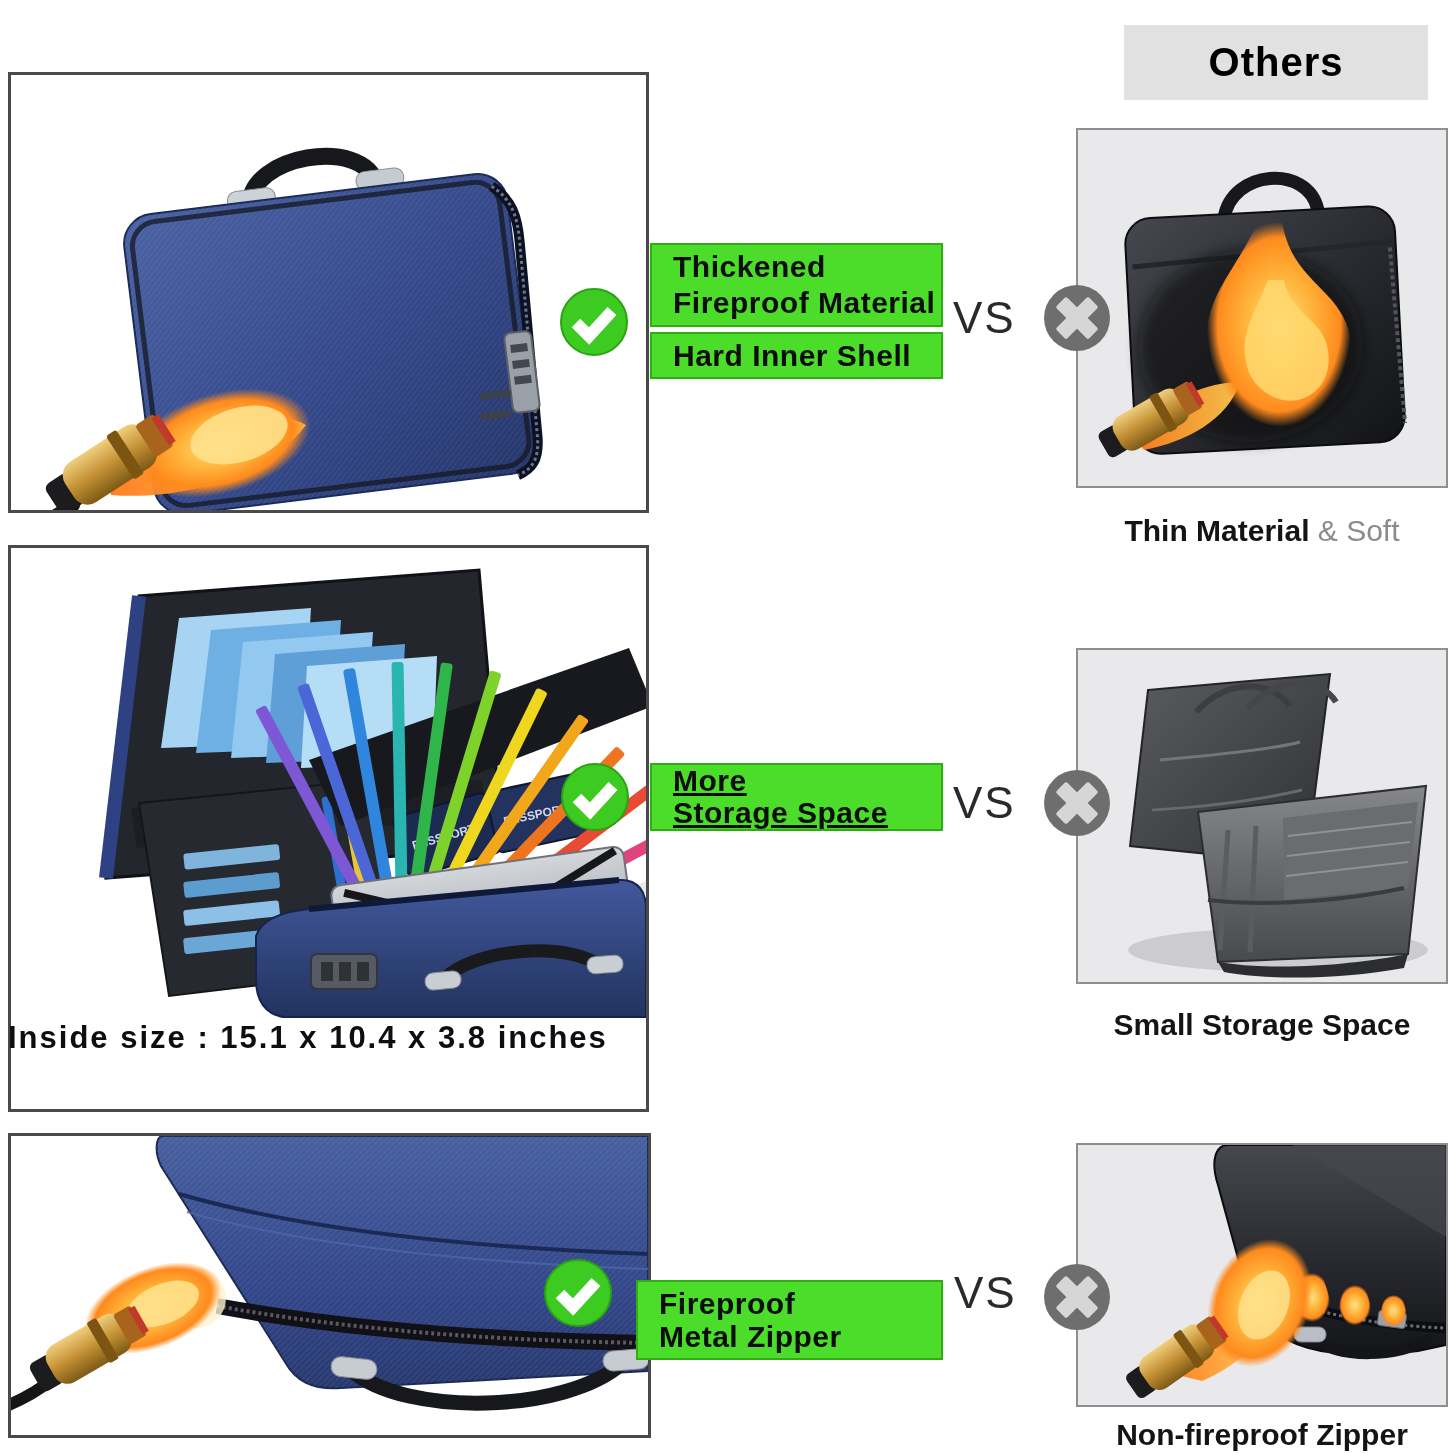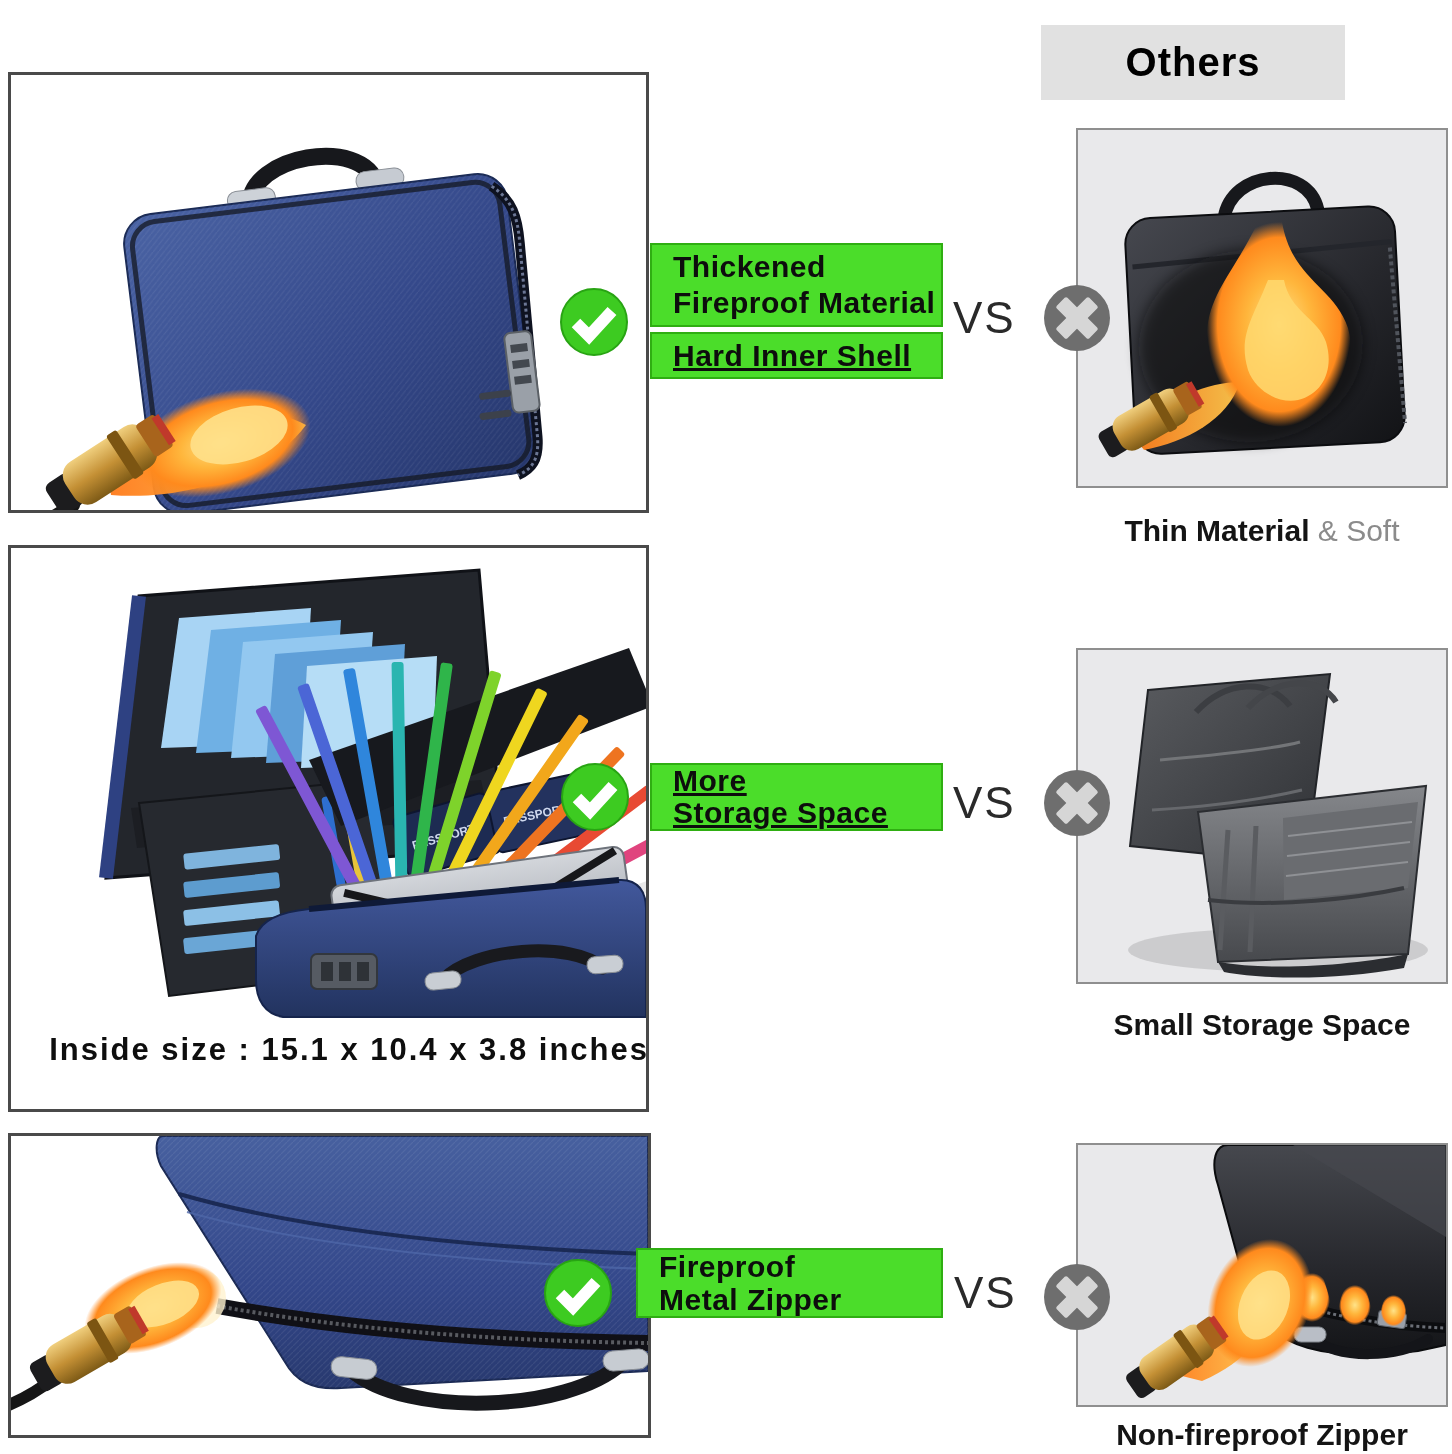--- a/index.html
+++ b/index.html
@@ -19,31 +19,31 @@
   .badge{background:var(--green-badge-bg);border:2px solid var(--green-badge-border);
          box-sizing:border-box;color:#0d0d0d;font-weight:700;font-size:30px;
          letter-spacing:.5px;padding-left:21px;display:flex;flex-direction:column;justify-content:center;z-index:3;}
   .badge .ln{line-height:36px;white-space:nowrap;}
   .vs{font-size:44px;font-weight:400;color:var(--vs-text);letter-spacing:2px;z-index:3;}
   .cap{font-size:30px;font-weight:700;color:var(--caption-text);text-align:center;white-space:nowrap;}
   .cap .muted{color:var(--caption-muted);font-weight:400;}
   .title{font-size:46px;font-weight:700;text-align:center;letter-spacing:.5px;}
   .others-hd{background:var(--others-header-bg);display:flex;align-items:center;justify-content:center;
              font-size:40px;font-weight:700;letter-spacing:1px;}
-  .inside1{font-size:31px;font-weight:700;letter-spacing:2px;text-align:right;color:#0e0e0e;white-space:nowrap;margin-top:12px;}
+  .inside1{font-size:31px;font-weight:700;letter-spacing:2px;text-align:left;color:#0e0e0e;white-space:nowrap;}
   .inside2{font-size:29px;font-weight:400;letter-spacing:1px;text-align:center;color:#111;white-space:nowrap;}
   .mark{z-index:4;}
   svg{display:block;}
 </style>
 </head>
 <body>
 
 <div id="canvas">
 
-  <div class="abs others-hd" style="left:1041px;top:25px;width:304px;height:75px;">
+  <div class="abs others-hd" style="left:1124px;top:25px;width:304px;height:75px;">
     <span>Others</span>
   </div>
 
   <div class="abs pbox" style="left:8px;top:72px;width:641px;height:441px;">
     <svg viewBox="0 0 635 435" width="635" height="435">
       <defs>
         <linearGradient id="p1case" x1="0" y1="0" x2="1" y2="1">
           <stop offset="0" stop-color="#4a63a4"></stop>
             <stop offset=".55" stop-color="#34488a"></stop>
             <stop offset="1" stop-color="#25366b"></stop>
@@ -101,21 +101,21 @@
 
   <svg class="abs mark" style="left:559px;top:287px;" width="70" height="70">
     <circle cx="35" cy="35" r="33" fill="var(--check-green)" stroke="var(--check-ring)" stroke-width="2"></circle>
     <path d="M17,36 L30,49 L53,24" fill="none" stroke="#ffffff" stroke-width="12"></path>
   </svg>
 
   <div class="abs badge" style="left:650px;top:243px;width:293px;height:84px;">
     <div class="ln">Thickened</div>
     <div class="ln">Fireproof Material</div>
   </div>
-  <div class="abs badge" style="left:650px;top:332px;width:293px;height:47px;text-decoration:underline;">
+  <div class="abs badge" style="left:650px;top:332px;width:293px;height:47px;">
     <div class="ln">Hard Inner Shell</div>
   </div>
 
   <div class="abs vs" style="left:953px;top:293px;width:100px;">VS</div>
 
   <svg class="abs mark" style="left:1042px;top:283px;" width="70" height="70">
     <circle cx="35" cy="35" r="33" fill="var(--x-circle)"></circle>
     <g transform="rotate(45 35 35)" fill="var(--x-glyph)">
       <rect x="12" y="27.5" width="46" height="15" rx="2"></rect>
       <rect x="27.5" y="12" width="15" height="46" rx="2"></rect>
@@ -400,21 +400,21 @@
         </g>
       </g>
     </svg>
   </div>
 
   <svg class="abs mark" style="left:543px;top:1258px;" width="70" height="70">
     <circle cx="35" cy="35" r="33" fill="var(--check-green)" stroke="var(--check-ring)" stroke-width="2"></circle>
     <path d="M17,36 L30,49 L53,24" fill="none" stroke="#ffffff" stroke-width="12"></path>
   </svg>
 
-  <div class="abs badge" style="left:636px;top:1248px;width:307px;height:70px;">
+  <div class="abs badge" style="left:636px;top:1280px;width:307px;height:80px;">
     <div class="ln" style="line-height:33px;">Fireproof</div>
     <div class="ln" style="line-height:33px;">Metal Zipper</div>
   </div>
 
   <div class="abs vs" style="left:954px;top:1268px;width:100px;">VS</div>
 
   <svg class="abs mark" style="left:1042px;top:1262px;" width="70" height="70">
     <circle cx="35" cy="35" r="33" fill="var(--x-circle)"></circle>
     <g transform="rotate(45 35 35)" fill="var(--x-glyph)">
       <rect x="12" y="27.5" width="46" height="15" rx="2"></rect>

